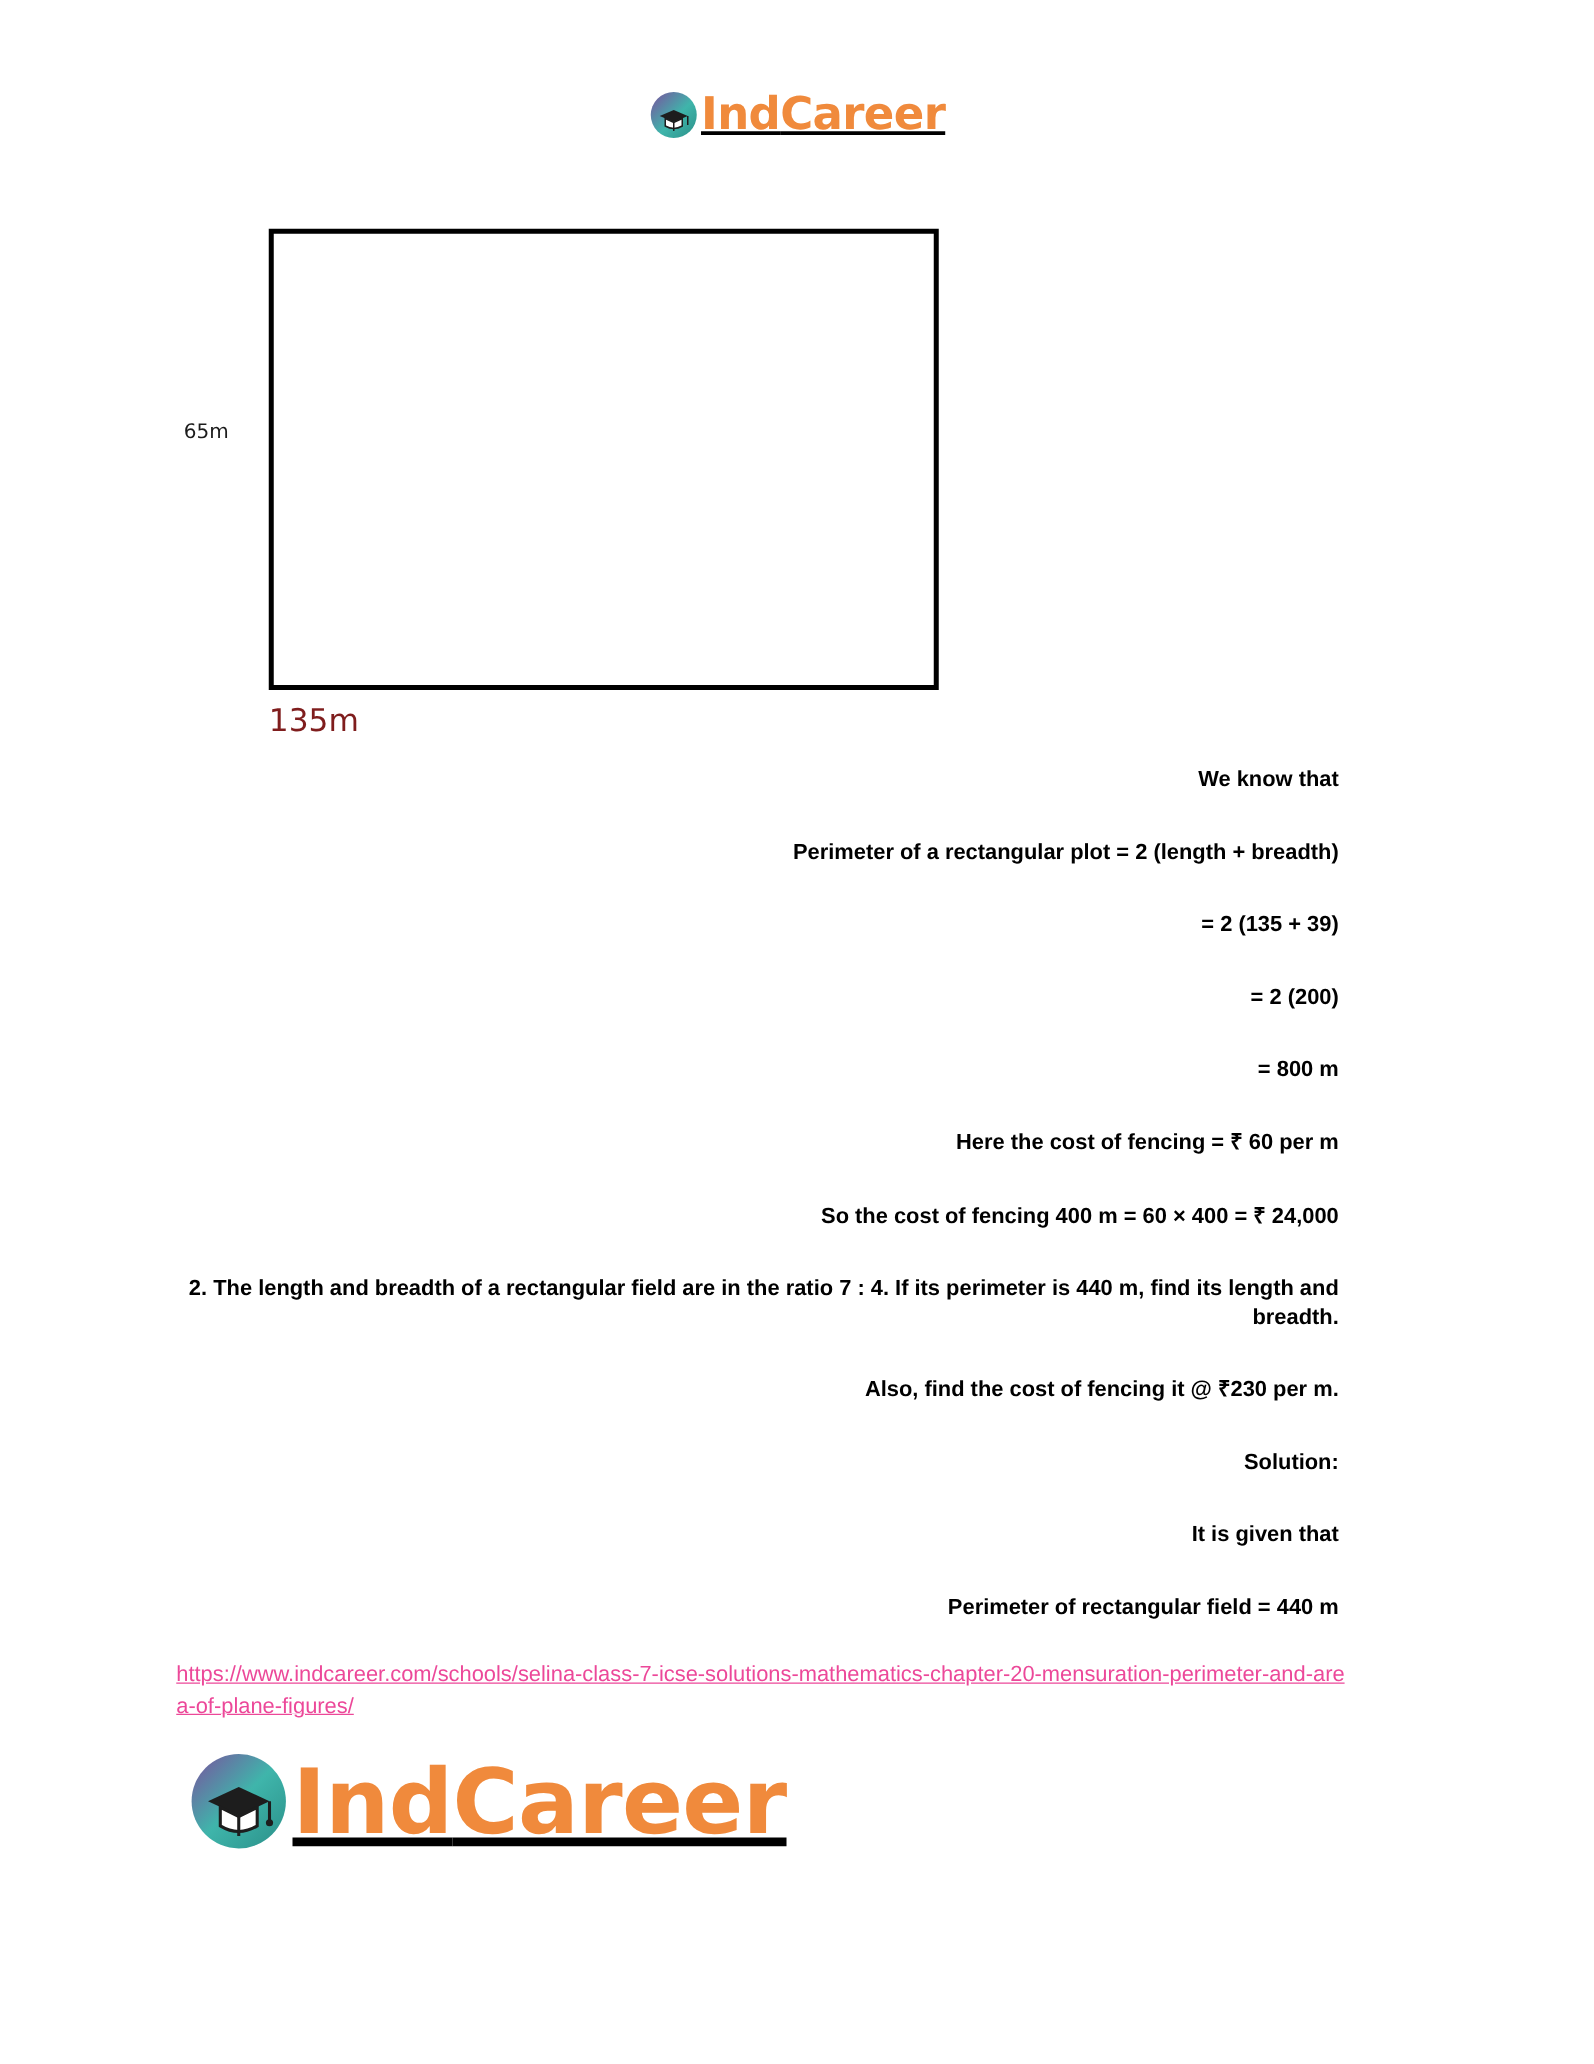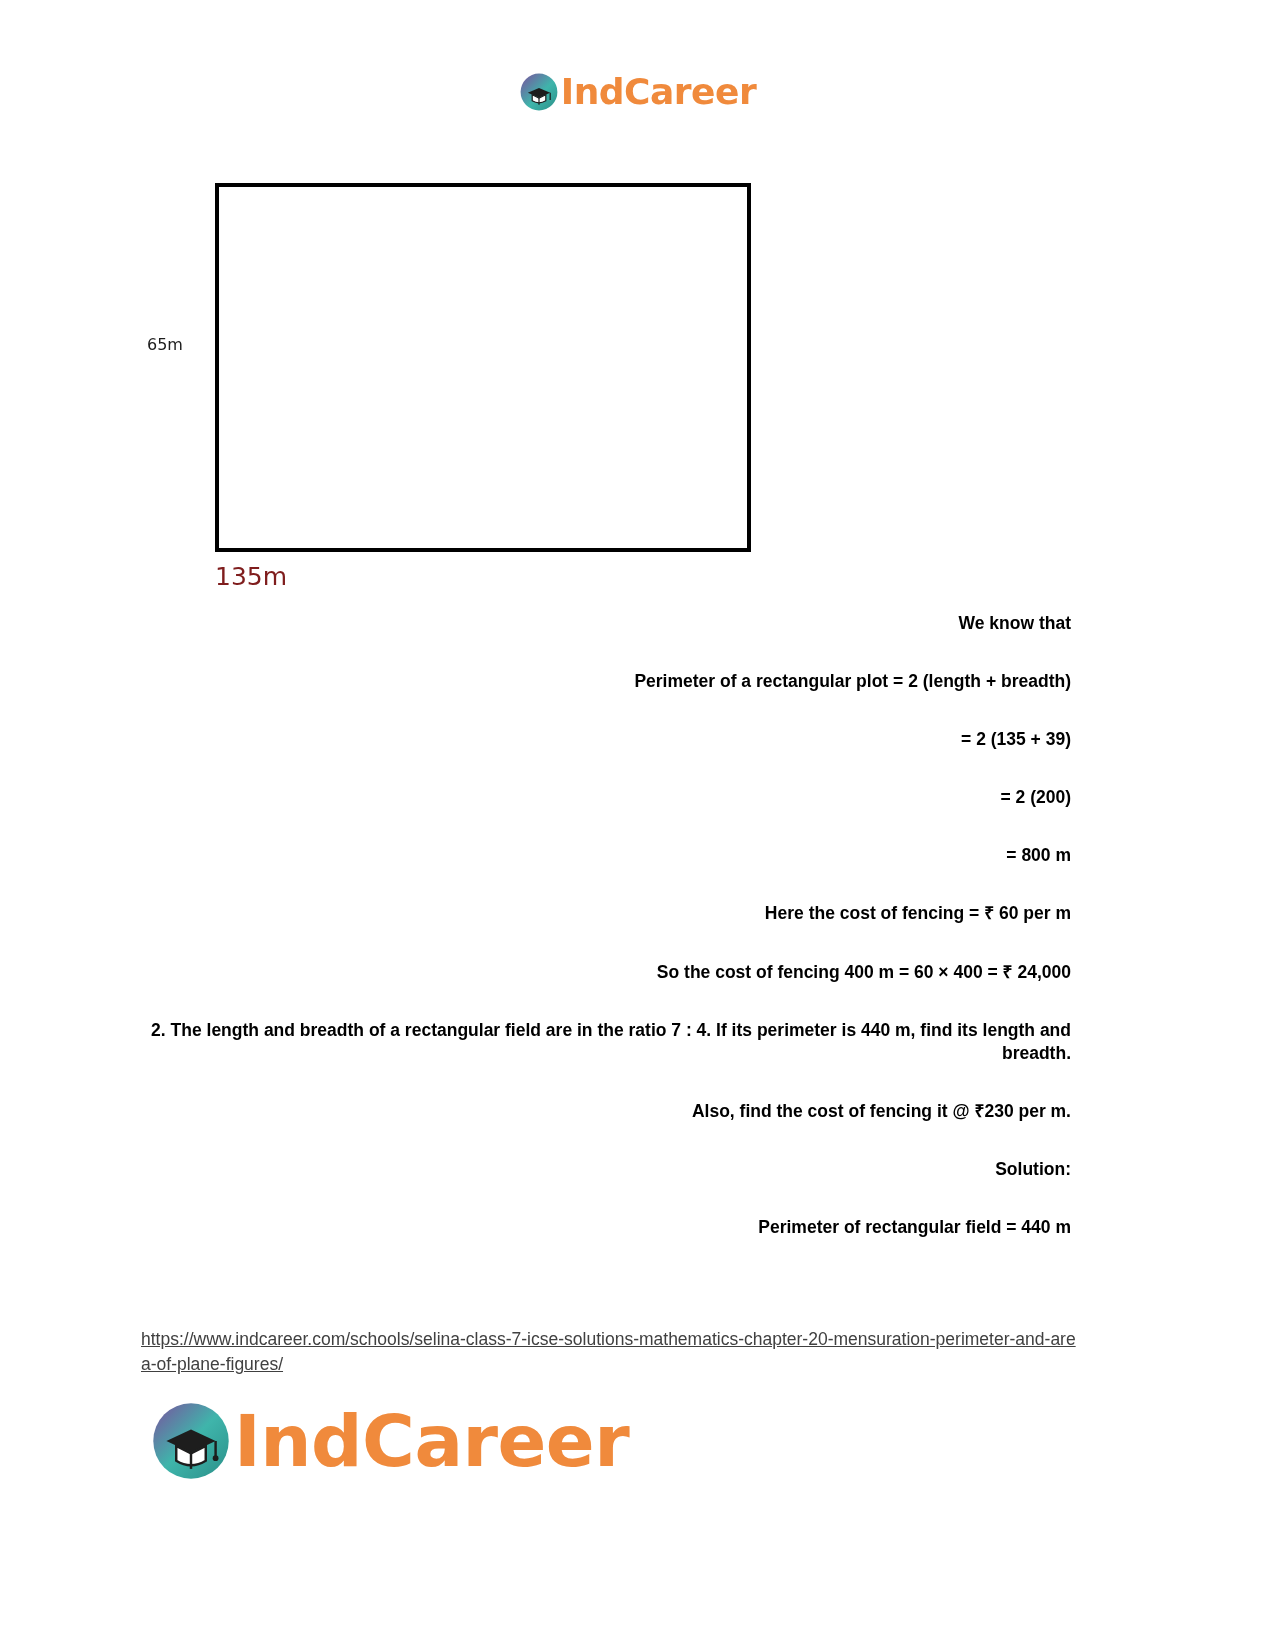--- a/index.html
+++ b/index.html
@@ -40,20 +40,21 @@
   .logo-mark {
     display: block;
     flex: 0 0 auto;
   }
   .logo-text {
     font-family: "DejaVu Sans", sans-serif;
     font-weight: bold;
     letter-spacing: -0.5px;
     line-height: 1;
     white-space: nowrap;
+    text-decoration: underline;
   }
   .logo-text .ind { color: #f08a3c; }
   .logo-text .career { color: #f08a3c; }
   .header-logo .logo-text { font-size: 36px; }
 
   
   .diagram {
     position: absolute;
     top: 183px;
     left: 215px;
@@ -105,21 +106,21 @@
   }
 
   
   .footer-link {
     position: absolute;
     top: 1327px;
     left: 141px;
     width: 935px;
     font-size: 17.5px;
     line-height: 1.45;
-    color: #404040;
+    color: #ec4899;
     text-decoration: underline;
     word-break: break-all;
     cursor: pointer;
   }
 
   
   .footer-logo {
     position: absolute;
     top: 1400px;
     left: 150px;
@@ -161,20 +162,21 @@
     <p class="para">We know that</p>
     <p class="para">Perimeter of a rectangular plot = 2 (length + breadth)</p>
     <p class="para">= 2 (135 + 39)</p>
     <p class="para">= 2 (200)</p>
     <p class="para">= 800 m</p>
     <p class="para">Here the cost of fencing = ₹ 60 per m</p>
     <p class="para">So the cost of fencing 400 m = 60 × 400 = ₹ 24,000</p>
     <p class="para">2. The length and breadth of a rectangular field are in the ratio 7 : 4. If its perimeter is 440 m, find its length and breadth.</p>
     <p class="para">Also, find the cost of fencing it @ ₹230 per m.</p>
     <p class="para">Solution:</p>
+    <p class="para">It is given that</p>
     <p class="para">Perimeter of rectangular field = 440 m</p>
   </div>
 
   <a class="footer-link" href="#">https://www.indcareer.com/schools/selina-class-7-icse-solutions-mathematics-chapter-20-mensuration-perimeter-and-area-of-plane-figures/</a>
 
   <div class="footer-logo">
     <div class="logo-wrap">
       <svg class="logo-mark" width="82" height="82" viewBox="0 0 100 100">
         <defs>
           <linearGradient id="gB" x1="0" y1="0" x2="1" y2="1">

